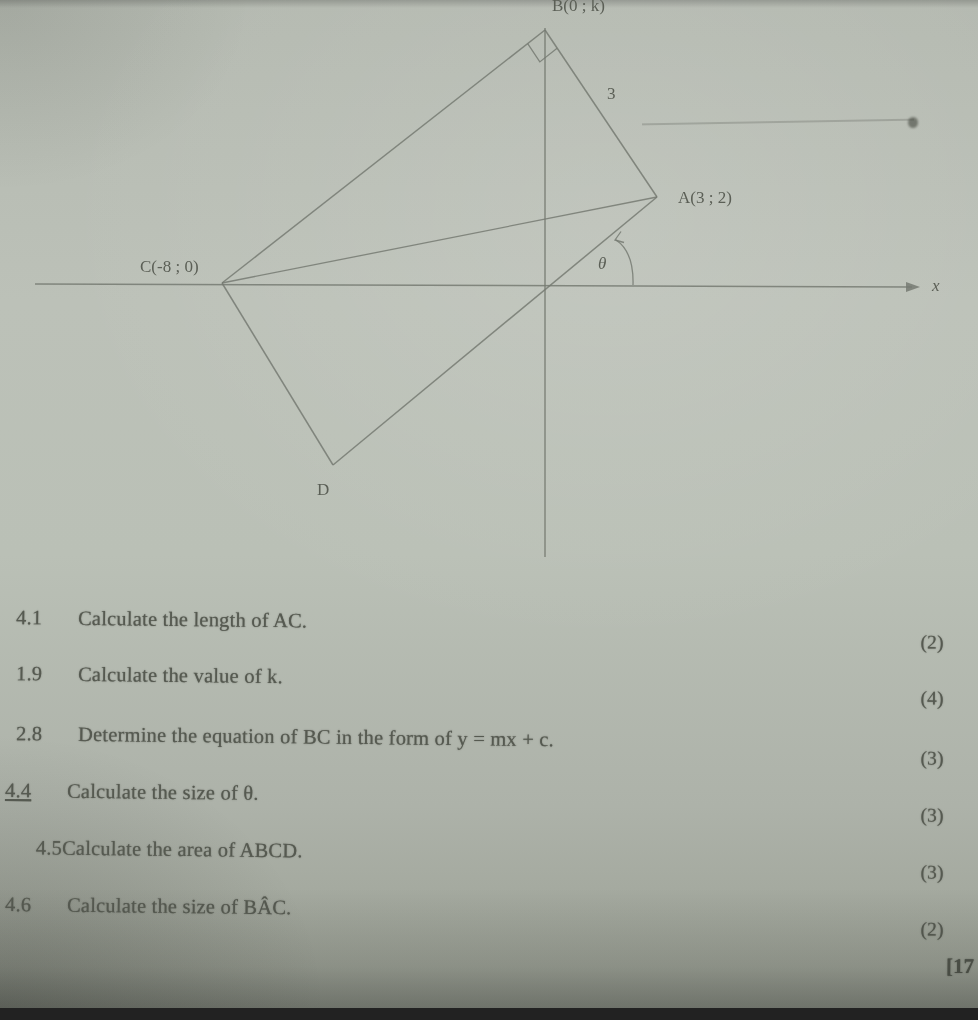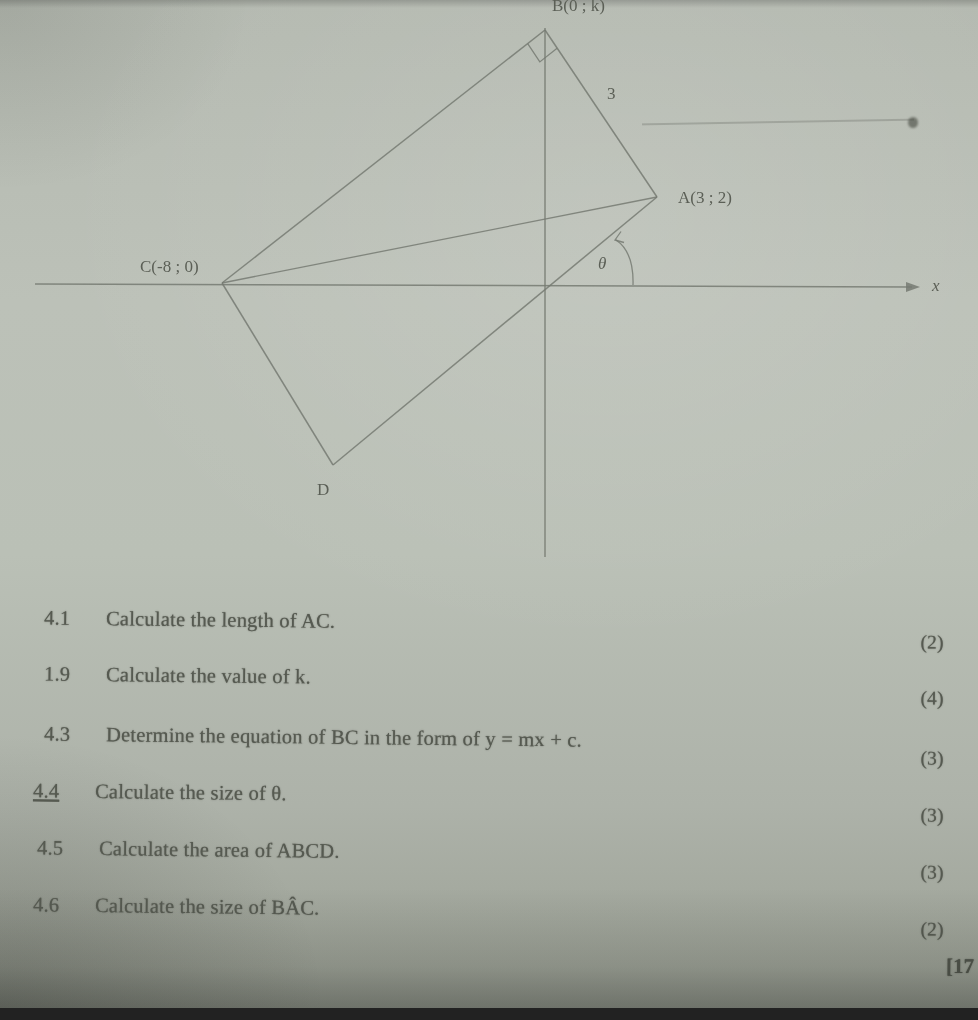--- a/index.html
+++ b/index.html
@@ -25,23 +25,23 @@
 
   svg.diagram{position:absolute;top:0;left:0;}
   svg .ln{stroke:#757a72;stroke-width:1.5;fill:none;stroke-opacity:0.85;}
   svg .thin{stroke-width:1.3;}
   svg text{fill:#5b5f56;font-family:"Liberation Serif", serif;font-size:17px;}
 
   .questions{position:absolute;top:0;left:0;width:978px;height:1020px;
     color:#565a51;font-size:20.5px;letter-spacing:0.2px;
     text-shadow:0 0 1.3px rgba(86,90,81,0.95);}
   .qrow{position:absolute;left:0;right:0;height:34px;transform:rotate(0.65deg);transform-origin:0 50%;}
-  .qnum{display:inline-block;width:62px;padding-left:16px;margin-left:28px;}
+  .qnum{display:inline-block;width:62px;padding-left:16px;}
   .qrow:nth-child(4) .qnum{padding-left:5px;text-decoration:underline;}
-  .qrow:nth-child(5) .qnum{padding-left:9px;}
+  .qrow:nth-child(5) .qnum{padding-left:0px;text-align:right;}
   .qrow:nth-child(6) .qnum{padding-left:5px;}
   .qmarks{position:absolute;right:34px;top:15px;font-size:19.5px;}
   .total{position:absolute;right:4px;top:954px;font-size:21px;font-weight:600;
     color:#50544b;text-shadow:0 0 1.4px rgba(80,84,75,0.95);transform:rotate(0.5deg);}
 </style>
 </head>
 <body>
 
 <div class="page">
 
@@ -78,21 +78,21 @@
   <div class="questions">
     <div class="qrow" style="top:606px">
       <span class="qnum">4.1</span><span class="qtext">Calculate the length of AC.</span>
       <span class="qmarks">(2)</span>
     </div>
     <div class="qrow" style="top:662px">
       <span class="qnum">1.9</span><span class="qtext">Calculate the value of k.</span>
       <span class="qmarks">(4)</span>
     </div>
     <div class="qrow" style="top:722px">
-      <span class="qnum">4.3</span><span class="qtext">Determine the equation of BC in the form of y = mx + c.</span>
+      <span class="qnum">2.8</span><span class="qtext">Determine the equation of BC in the form of y = mx + c.</span>
       <span class="qmarks">(3)</span>
     </div>
     <div class="qrow" style="top:779px">
       <span class="qnum">4.4</span><span class="qtext">Calculate the size of θ.</span>
       <span class="qmarks">(3)</span>
     </div>
     <div class="qrow" style="top:836px">
       <span class="qnum">4.5</span><span class="qtext">Calculate the area of ABCD.</span>
       <span class="qmarks">(3)</span>
     </div>

